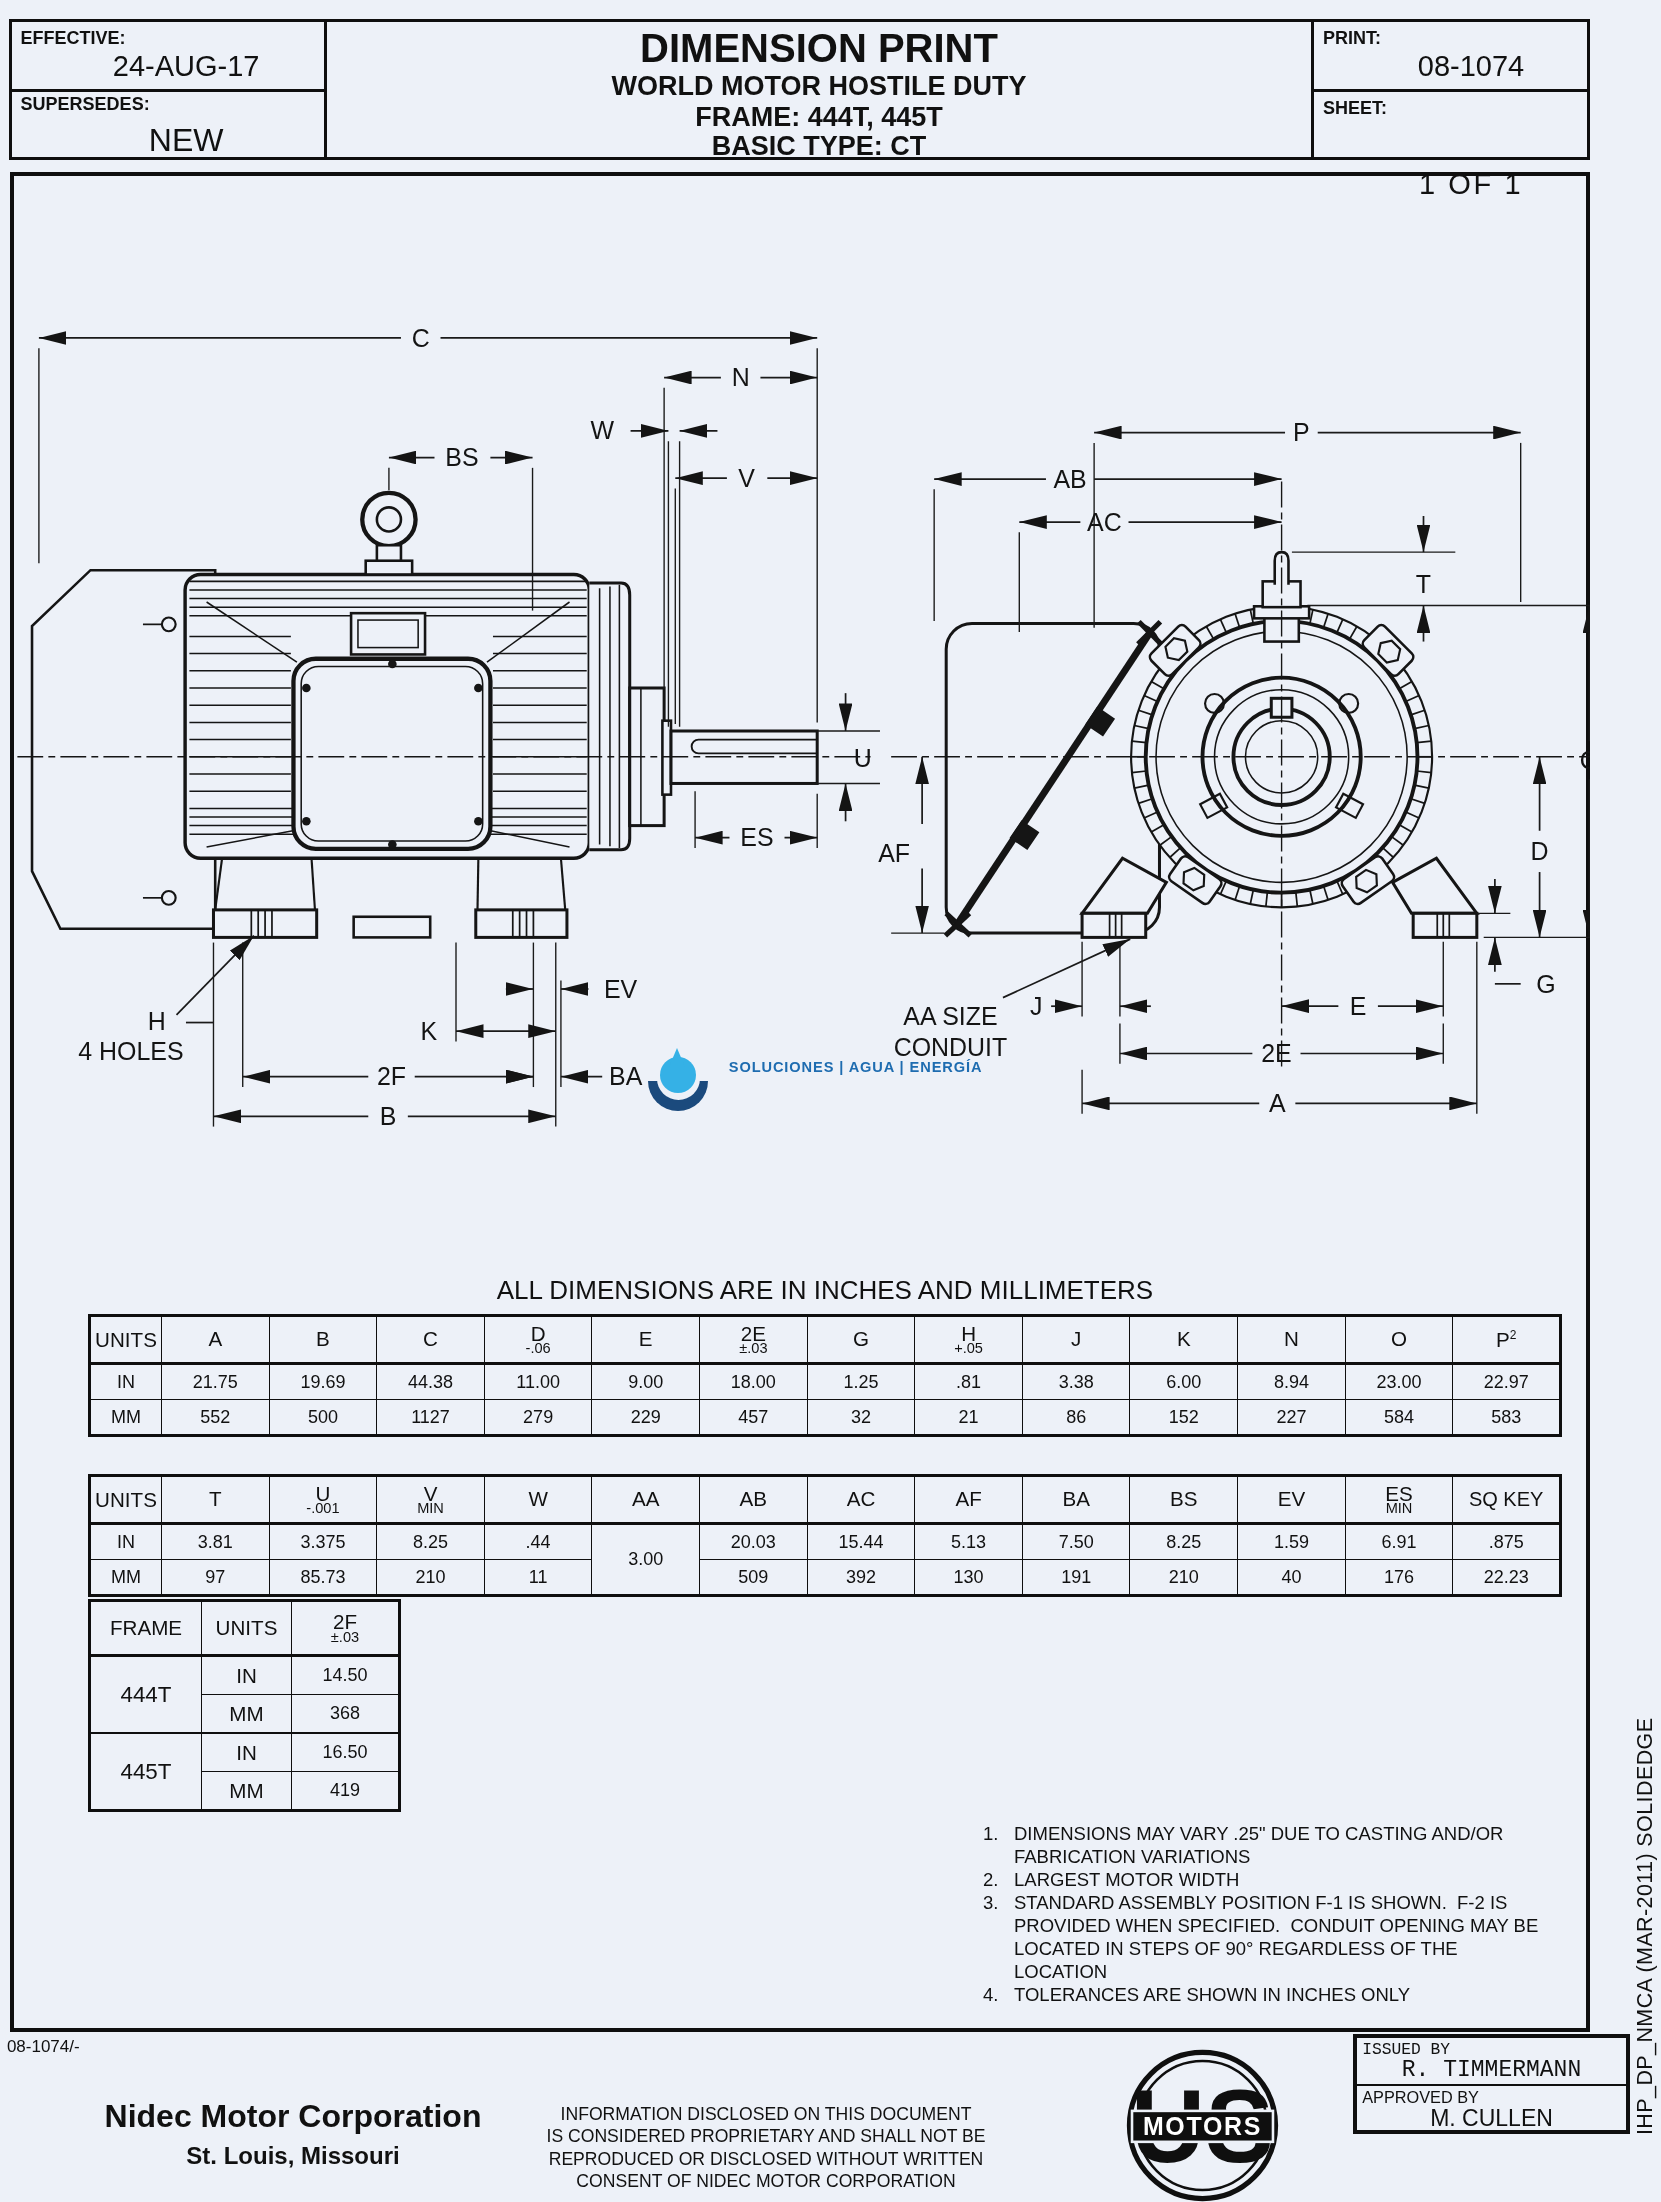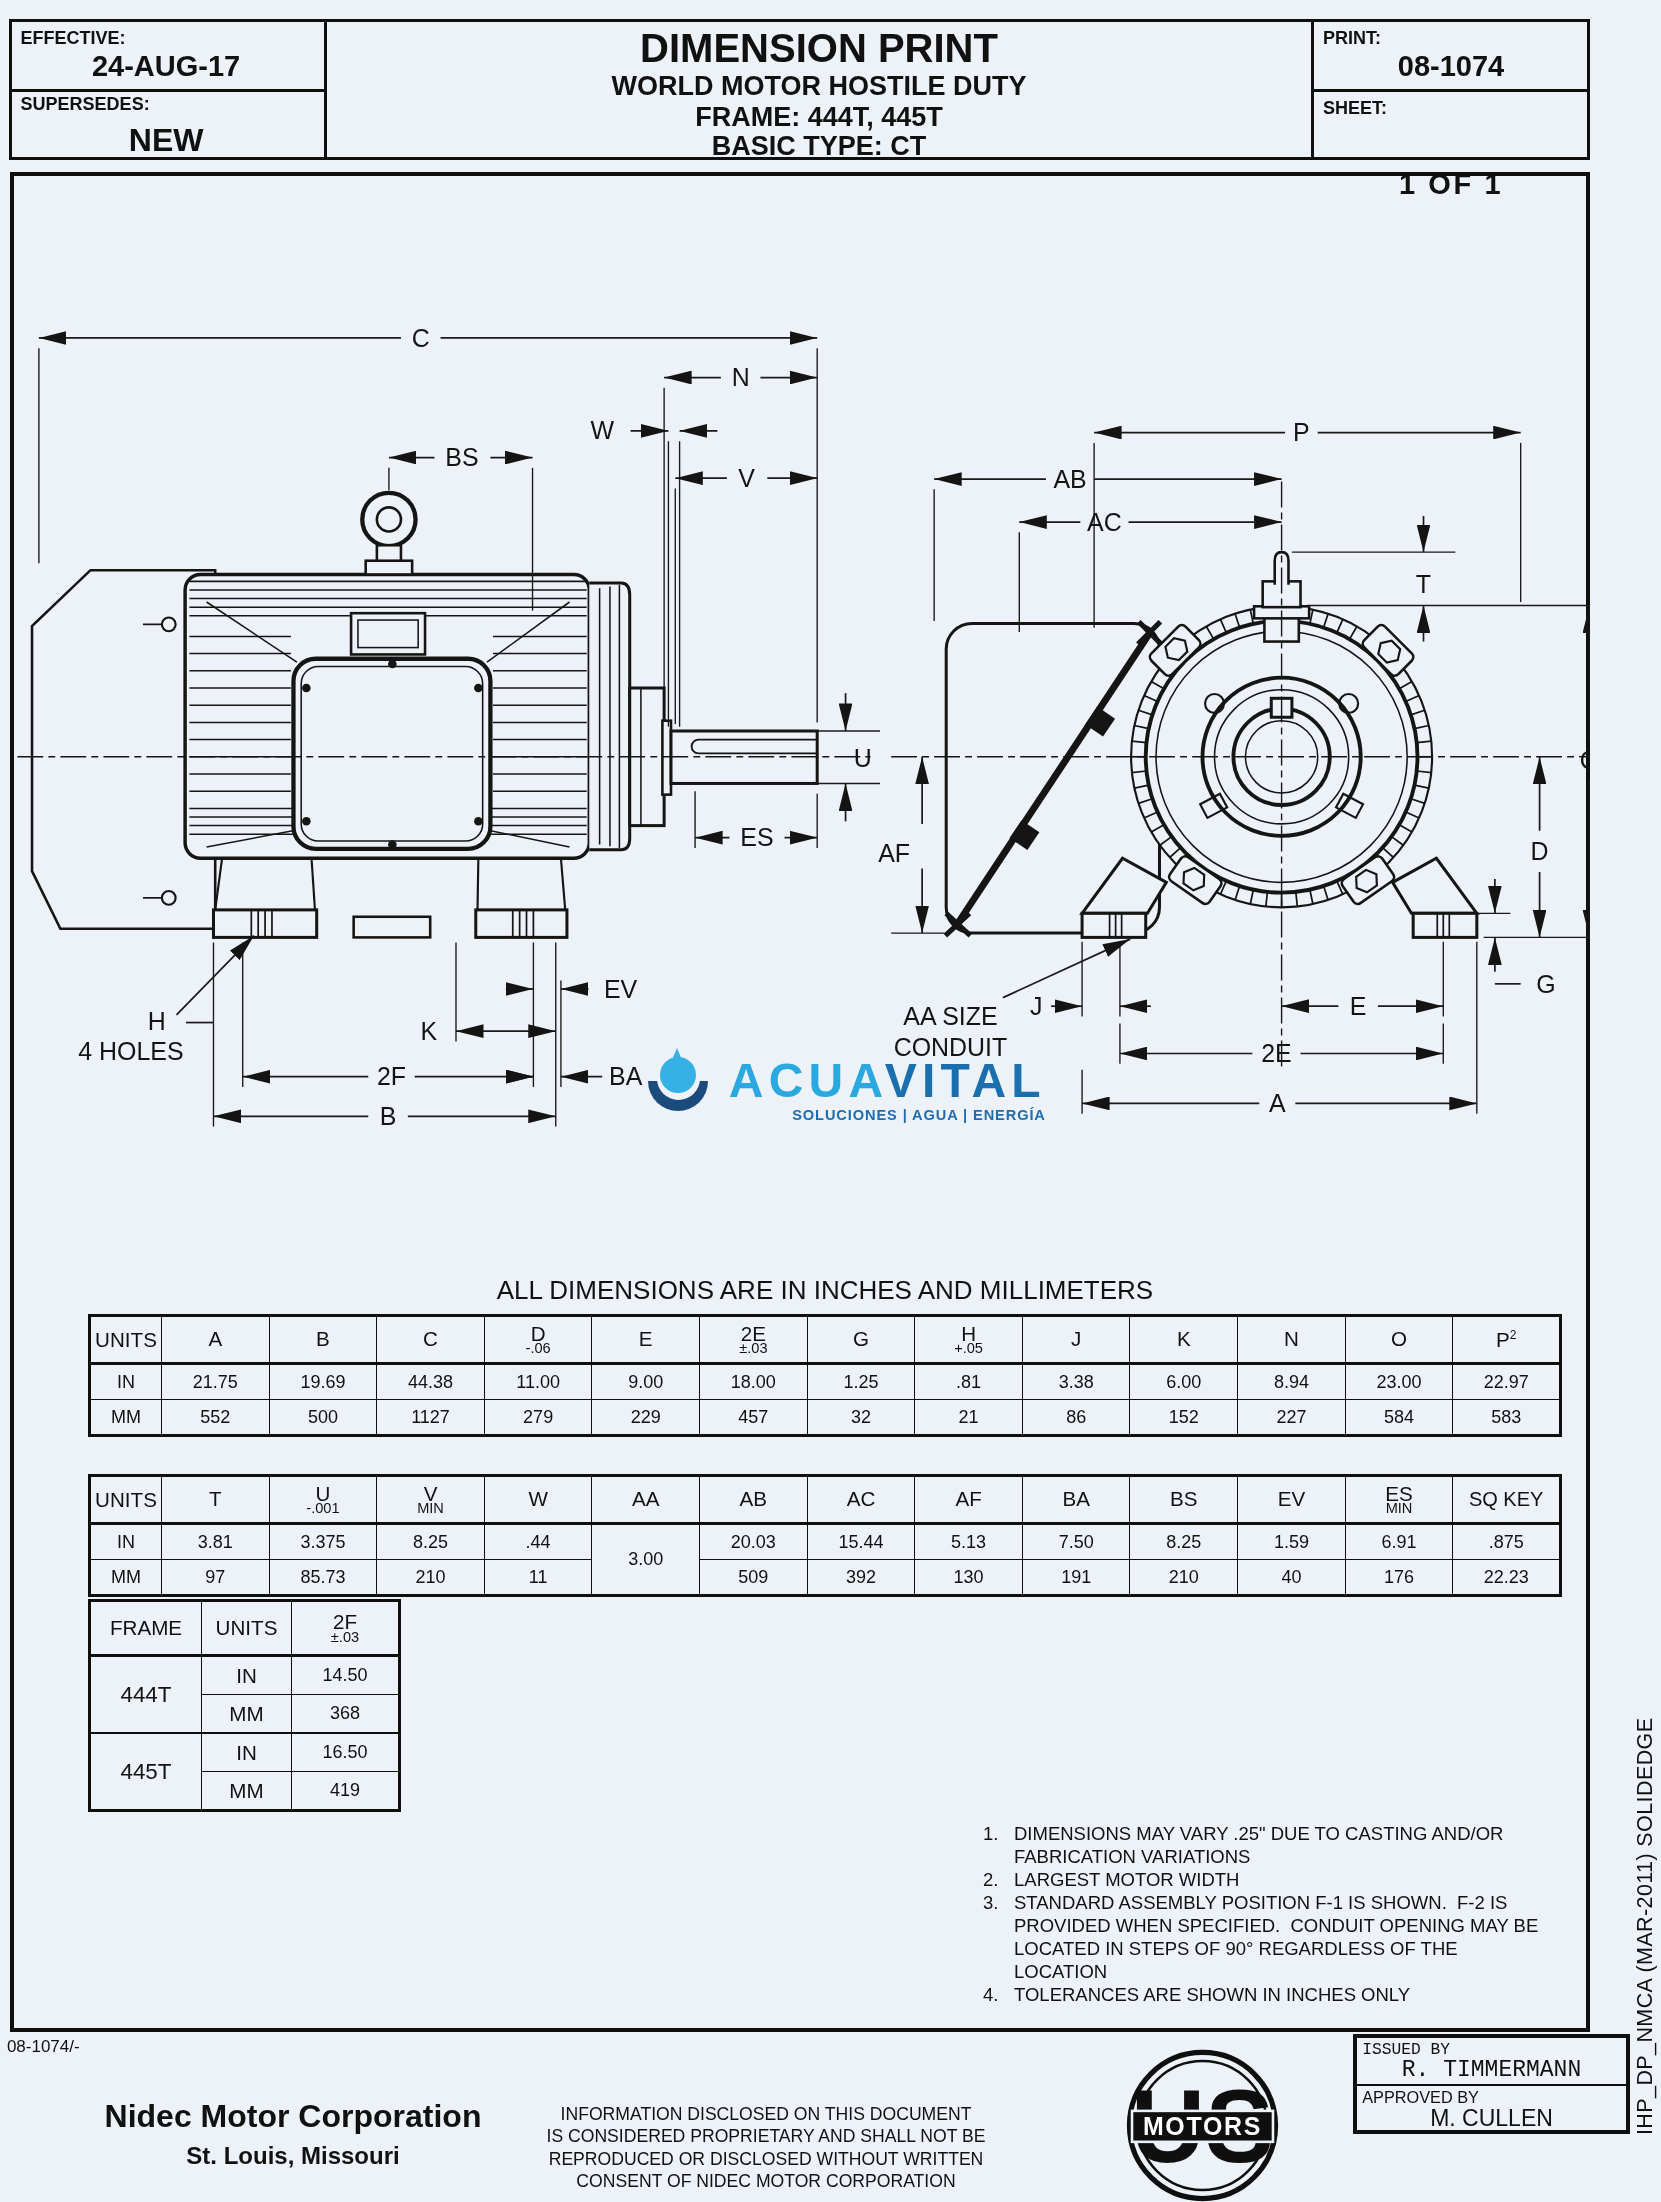--- a/index.html
+++ b/index.html
@@ -4,21 +4,21 @@
 <style>
   html,body{margin:0;padding:0;}
   body{font-family:"Liberation Sans",sans-serif;background:#dfe4ee;}
   #page{position:relative;width:1661px;height:2203px;background:#edf1f8;overflow:hidden;color:#111;}
   .abs{position:absolute;}
   .box{border:3.4px solid #0f0f0f;box-sizing:border-box;}
   .ctr{text-align:center;}
   .b{font-weight:bold;}
   
   .hlabel{font-size:18px;font-weight:bold;}
-  .hval{font-weight:bold;}
+  .hval{font-weight:normal;padding-left:20px;}
   
   table.dim{border-collapse:collapse;table-layout:fixed;background:transparent;}
   table.dim td,table.dim th{border:1.7px solid #0f0f0f;padding:0;text-align:center;vertical-align:middle;font-weight:normal;}
   table.dim{border:3.4px solid #0f0f0f;padding-left:18px;}
   table.dim tr.hd td{height:45px;font-size:20.6px;}
   table.dim tr.bd td{height:34px;font-size:18px;}
   table.dim tr.hd td{border-bottom:3.4px solid #0f0f0f;}
   .sub{display:block;font-size:14.6px;line-height:13px;margin-top:-1.7px;}
   .mainl{display:block;font-size:20.6px;line-height:20.6px;}
   sup{font-size:12px;}
@@ -461,21 +461,20 @@
   </svg>
 
   <div class="abs acua-wrap" style="left:641px;top:1057px;">
     <div class="drop-bowl">
       <div class="abs" style="left:6.9px;top:24px;width:60px;height:30px;border-radius:0 0 38px 38px;background:#1b4a7d;"></div>
       <div class="abs" style="left:15.5px;top:20.6px;width:43px;height:22.4px;border-radius:0 0 27.5px 27.5px;background:#edf1f8;"></div>
       <div class="abs" style="left:19px;top:0px;width:36px;height:36px;background:#35b1e6;border-radius:50% 50% 50% 50%;clip-path:none;"></div>
       <div class="abs" style="left:28px;top:-8.6px;width:0;height:0;border-left:8.6px solid transparent;border-right:8.6px solid transparent;border-bottom:19px solid #35b1e6;"></div>
     </div>
     <div style="margin-left:13.8px;">
-      <div class="brand"><span style="color:#2aa9e0;">ACUA</span><span style="color:#1a6fae;">VITAL</span></div>
       <div class="tagline" style="color:#1e6cb0;">SOLUCIONES | AGUA | ENERGÍA</div>
     </div>
   </div>
 
   <div class="abs ctr" style="left:88px;top:1275px;width:1474px;font-size:26px;">ALL DIMENSIONS ARE IN INCHES AND MILLIMETERS</div>
 
   <table class="dim abs" style="left:88px;top:1314px;width:1474px;">
     <colgroup>
         <col style="width:72px;">
         <col span="13">

